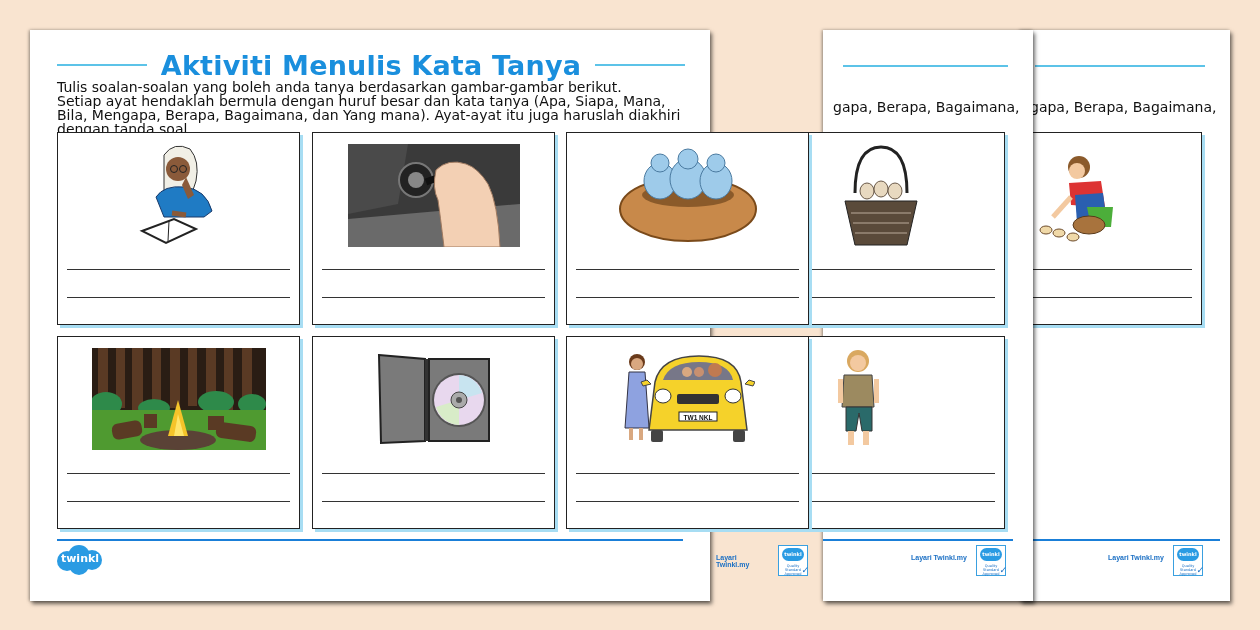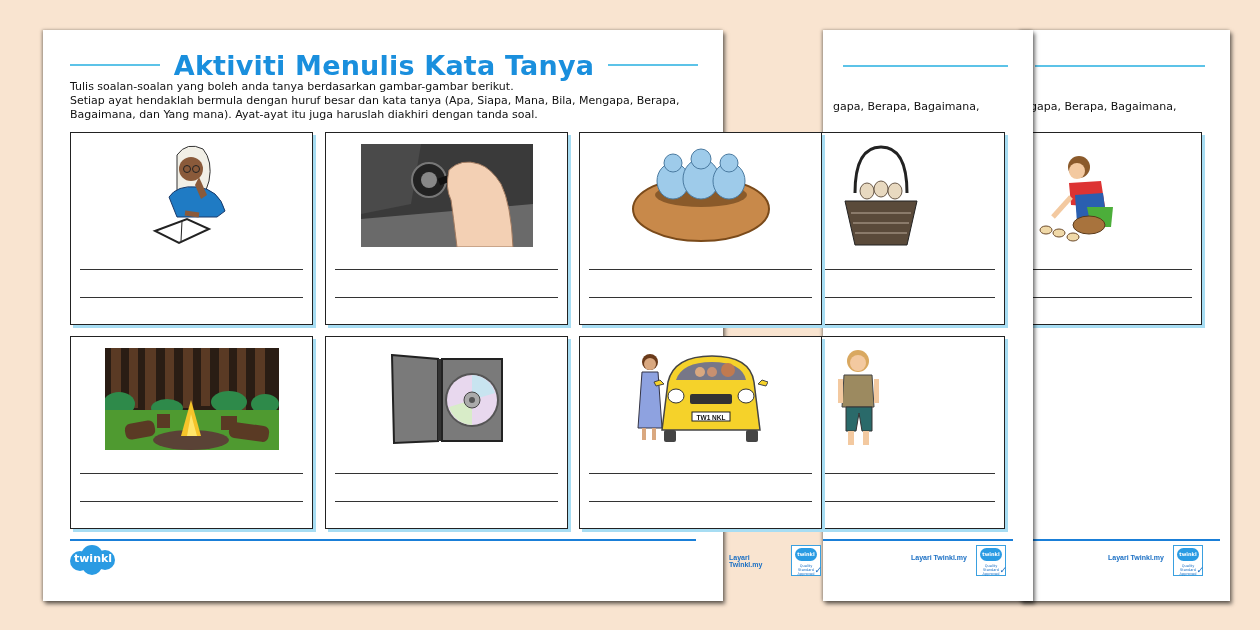--- a/index.html
+++ b/index.html
@@ -2,27 +2,27 @@
 <html><head>
 <meta charset="utf-8">
 <style>
   * { box-sizing: border-box; margin: 0; padding: 0; }
   html, body { width: 1260px; height: 630px; overflow: hidden; }
   body { background: #f9e4d0; font-family: "DejaVu Sans", sans-serif; position: relative; }
 
   .page { position: absolute; background: #fff; box-shadow: 2px 3px 4px rgba(0,0,0,0.55), -1px 0 3px rgba(0,0,0,0.35); }
   #page3 { left: 1020px; top: 30px; width: 210px; height: 571px; }
   #page2 { left: 823px; top: 30px; width: 210px; height: 571px; }
-  #page1 { left: 30px; top: 30px; width: 680px; height: 571px; margin-left: 13px; }
+  #page1 { left: 30px; top: 30px; width: 680px; height: 571px; }
 
   .title-row { position: absolute; top: 17px; left: 27px; right: 25px; height: 36px; display: flex; align-items: center; }
   .title-line { flex: 1; height: 2px; background: #5cc3e8; }
   .title { color: #1a8fdd; font-weight: bold; font-size: 27px; padding: 0 14px; white-space: nowrap; letter-spacing: 0.2px; font-family: "DejaVu Sans", sans-serif; }
 
-  .instr { position: absolute; left: 27px; right: 20px; font-size: 11px; color: #111; line-height: 14px; font-family: "DejaVu Sans", sans-serif; }
+  .instr { position: absolute; left: 27px; right: 20px; font-size: 14px; color: #111; line-height: 14px; font-family: "DejaVu Sans", sans-serif; }
   .instr1 { top: 50px; }
   .instr2 { top: 64px; }
 
   .box { position: absolute; width: 243px; height: 193px; border: 1px solid #222; background: #fff; box-shadow: 3px 3px 0 #a7ddf3; }
   .box .pic { position: absolute; left: 0; right: 0; top: 6px; height: 112px; display: flex; justify-content: center; align-items: center; }
   .box .wline { position: absolute; left: 9px; right: 9px; height: 1px; background: #333; }
   .box .wl1 { top: 136px; }
   .box .wl2 { top: 164px; }
 
   .footer-line { position: absolute; left: 27px; right: 27px; top: 509px; height: 2px; background: #1a7fd8; }

